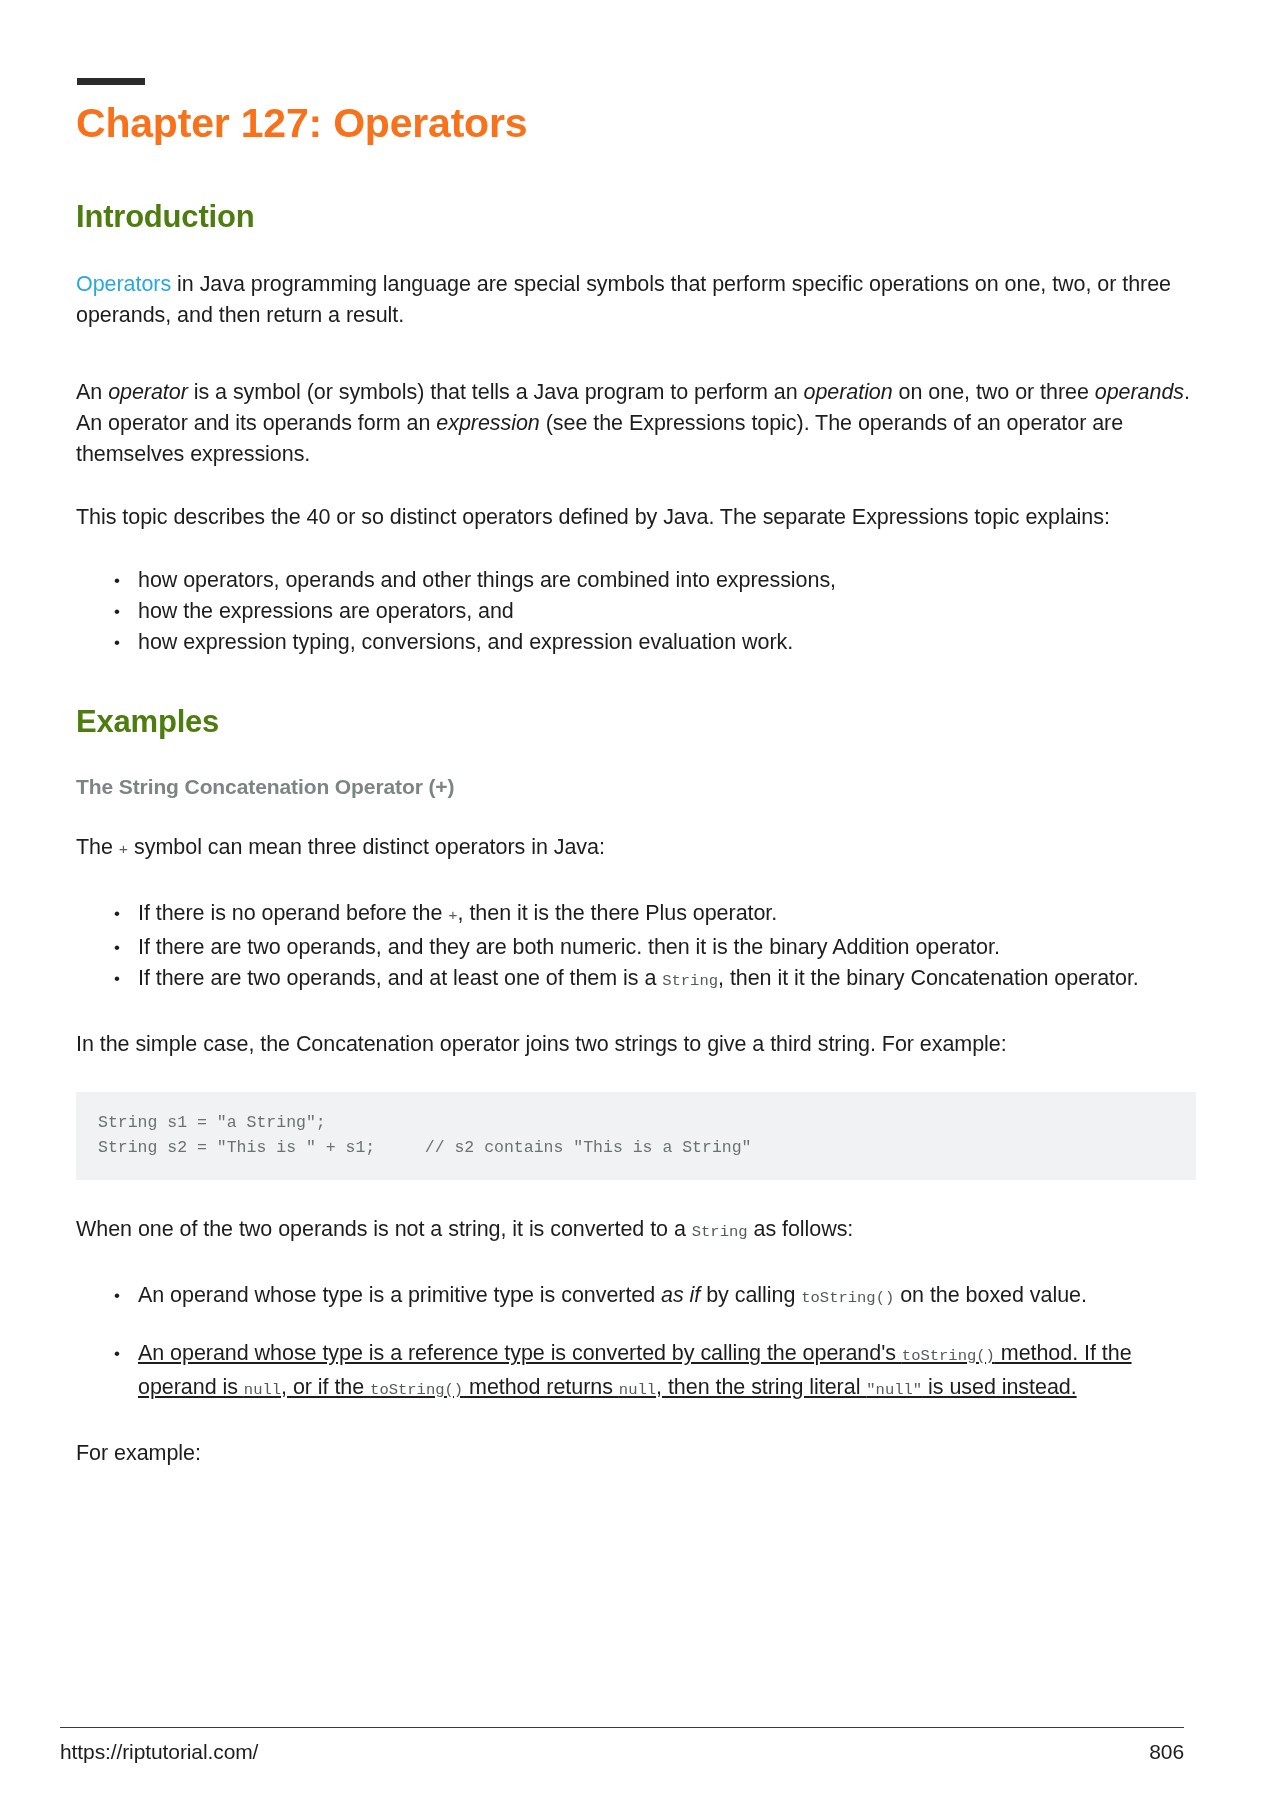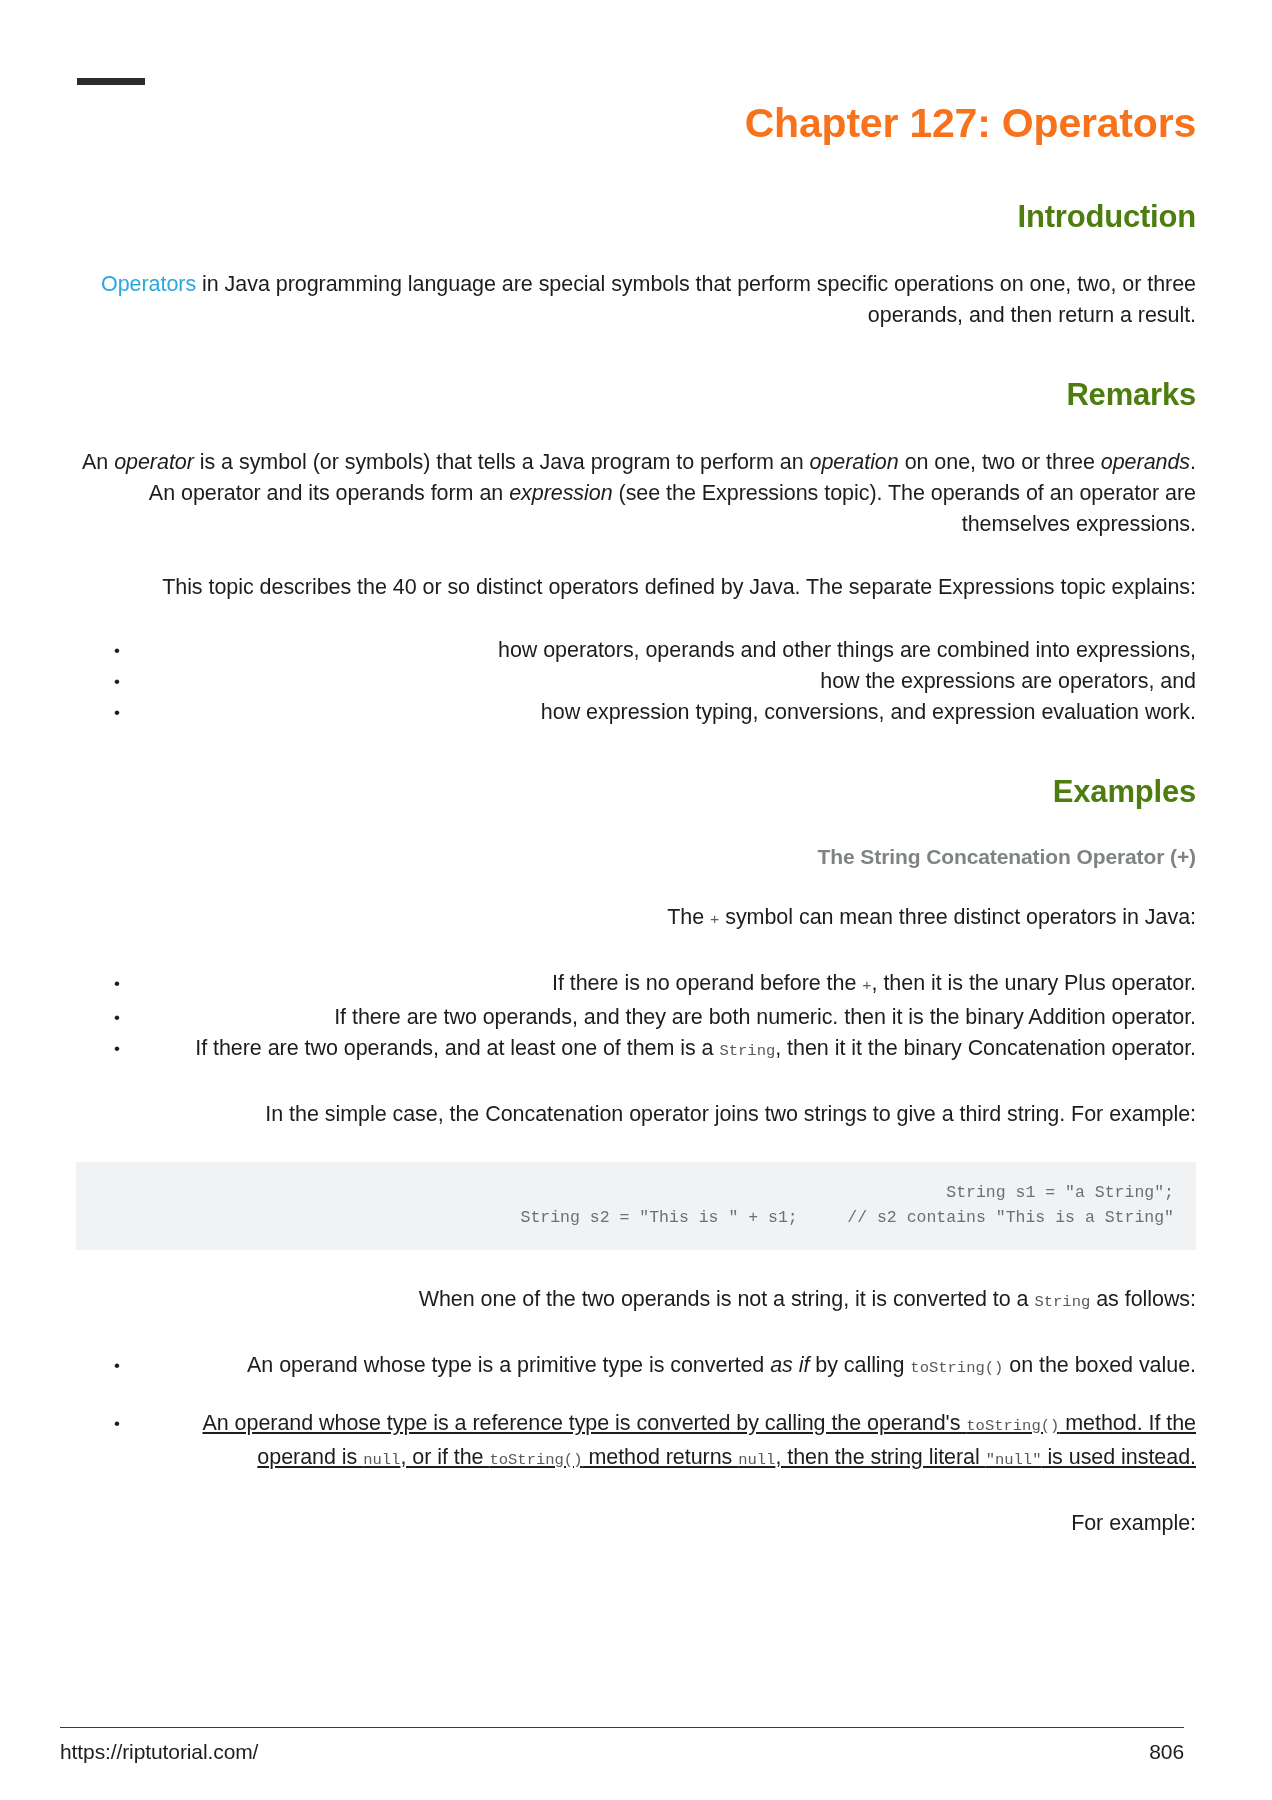--- a/index.html
+++ b/index.html
@@ -14,21 +14,20 @@
     color: #222222;
     position: relative;
     overflow: hidden;
   }
   .page {
     box-sizing: border-box;
     width: 1260px;
     height: 1800px;
     padding: 78px 88px 0 76px;
     position: relative;
-    text-align: right;
   }
   .content {
     width: 1120px;
   }
 
   
   .title-rule {
     width: 68px;
     height: 7px;
     background: #2b2b2b;
@@ -151,40 +150,39 @@
 
 <div class="page">
   <div class="content">
 
     <div class="title-rule"></div>
     <h1 class="chapter-title">Chapter 127: Operators</h1>
 
     <h2 class="section-heading">Introduction</h2>
     <p class="body last-before-heading"><a class="inline-link" href="#">Operators</a><span> in Java programming language are special symbols that perform specific operations on one, two, or three operands, and then return a result.</span></p>
 
-    <h2 class="section-heading">Remarks</h2>
     <p class="body"><span>An </span><em class="it">operator</em><span> is a symbol (or symbols) that tells a Java program to perform an </span><em class="it">operation</em><span> on one, two or three </span><em class="it">operands</em><span>. An operator and its operands form an </span><em class="it">expression</em><span> (see the Expressions topic). The operands of an operator are themselves expressions.</span></p>
 
     <p class="body">This topic describes the 40 or so distinct operators defined by Java. The separate Expressions topic explains:</p>
 
     <ul class="bullets">
       <li>how operators, operands and other things are combined into expressions,</li>
       <li>how the expressions are operators, and</li>
       <li>how expression typing, conversions, and expression evaluation work.</li>
     </ul>
 
     <div style="height:14px"></div>
 
     <h2 class="section-heading">Examples</h2>
     <h3 class="sub-heading">The String Concatenation Operator (+)</h3>
 
     <p class="body"><span>The </span><code class="inline">+</code><span> symbol can mean three distinct operators in Java:</span></p>
 
     <ul class="bullets">
-      <li><span>If there is no operand before the </span><code class="inline">+</code><span>, then it is the unary Plus operator.</span></li>
+      <li><span>If there is no operand before the </span><code class="inline">+</code><span>, then it is the there Plus operator.</span></li>
       <li>If there are two operands, and they are both numeric. then it is the binary Addition operator.</li>
       <li><span>If there are two operands, and at least one of them is a </span><code class="inline">String</code><span>, then it it the binary Concatenation operator.</span></li>
     </ul>
 
     <p class="body">In the simple case, the Concatenation operator joins two strings to give a third string. For example:</p>
 
     <pre class="codeblock">String s1 = "a String";
 String s2 = "This is " + s1;     // s2 contains "This is a String"</pre>
 
     <p class="body"><span>When one of the two operands is not a string, it is converted to a </span><code class="inline">String</code><span> as follows:</span></p>

